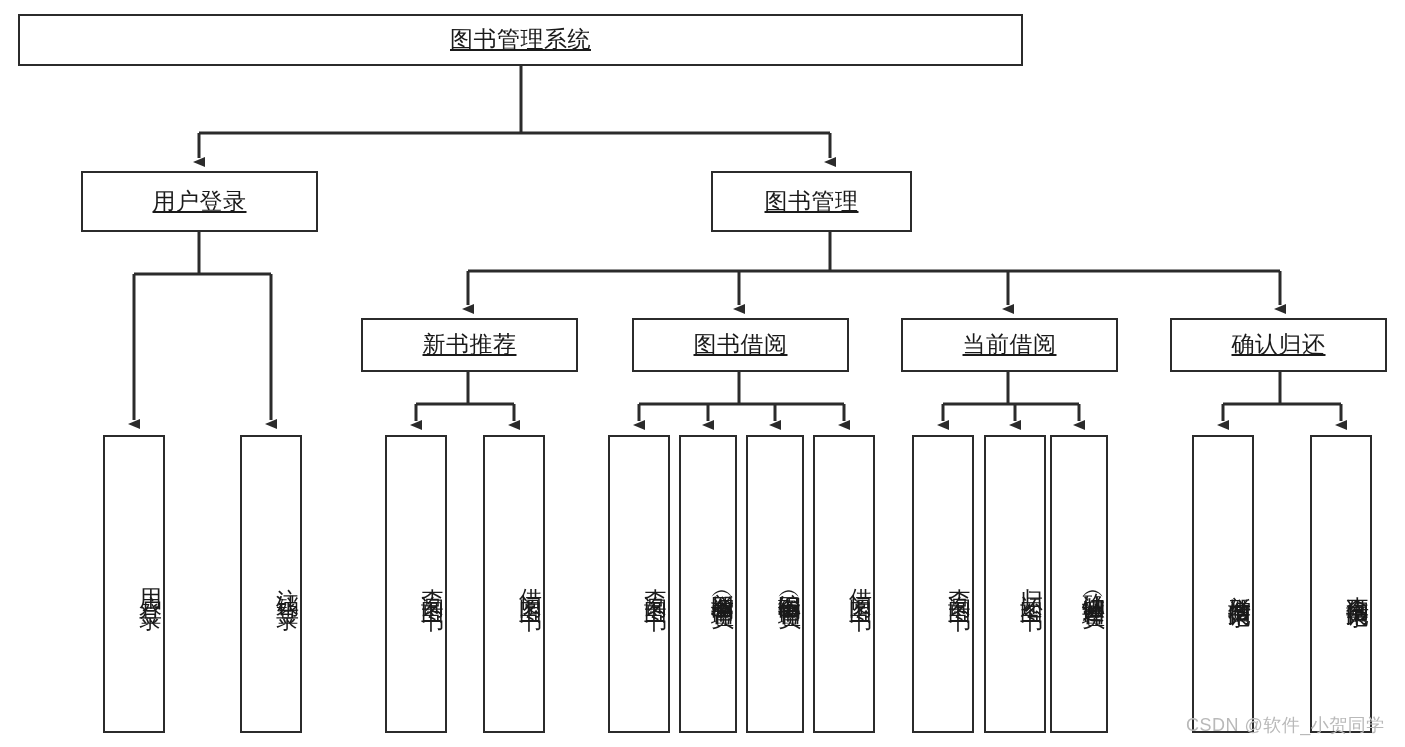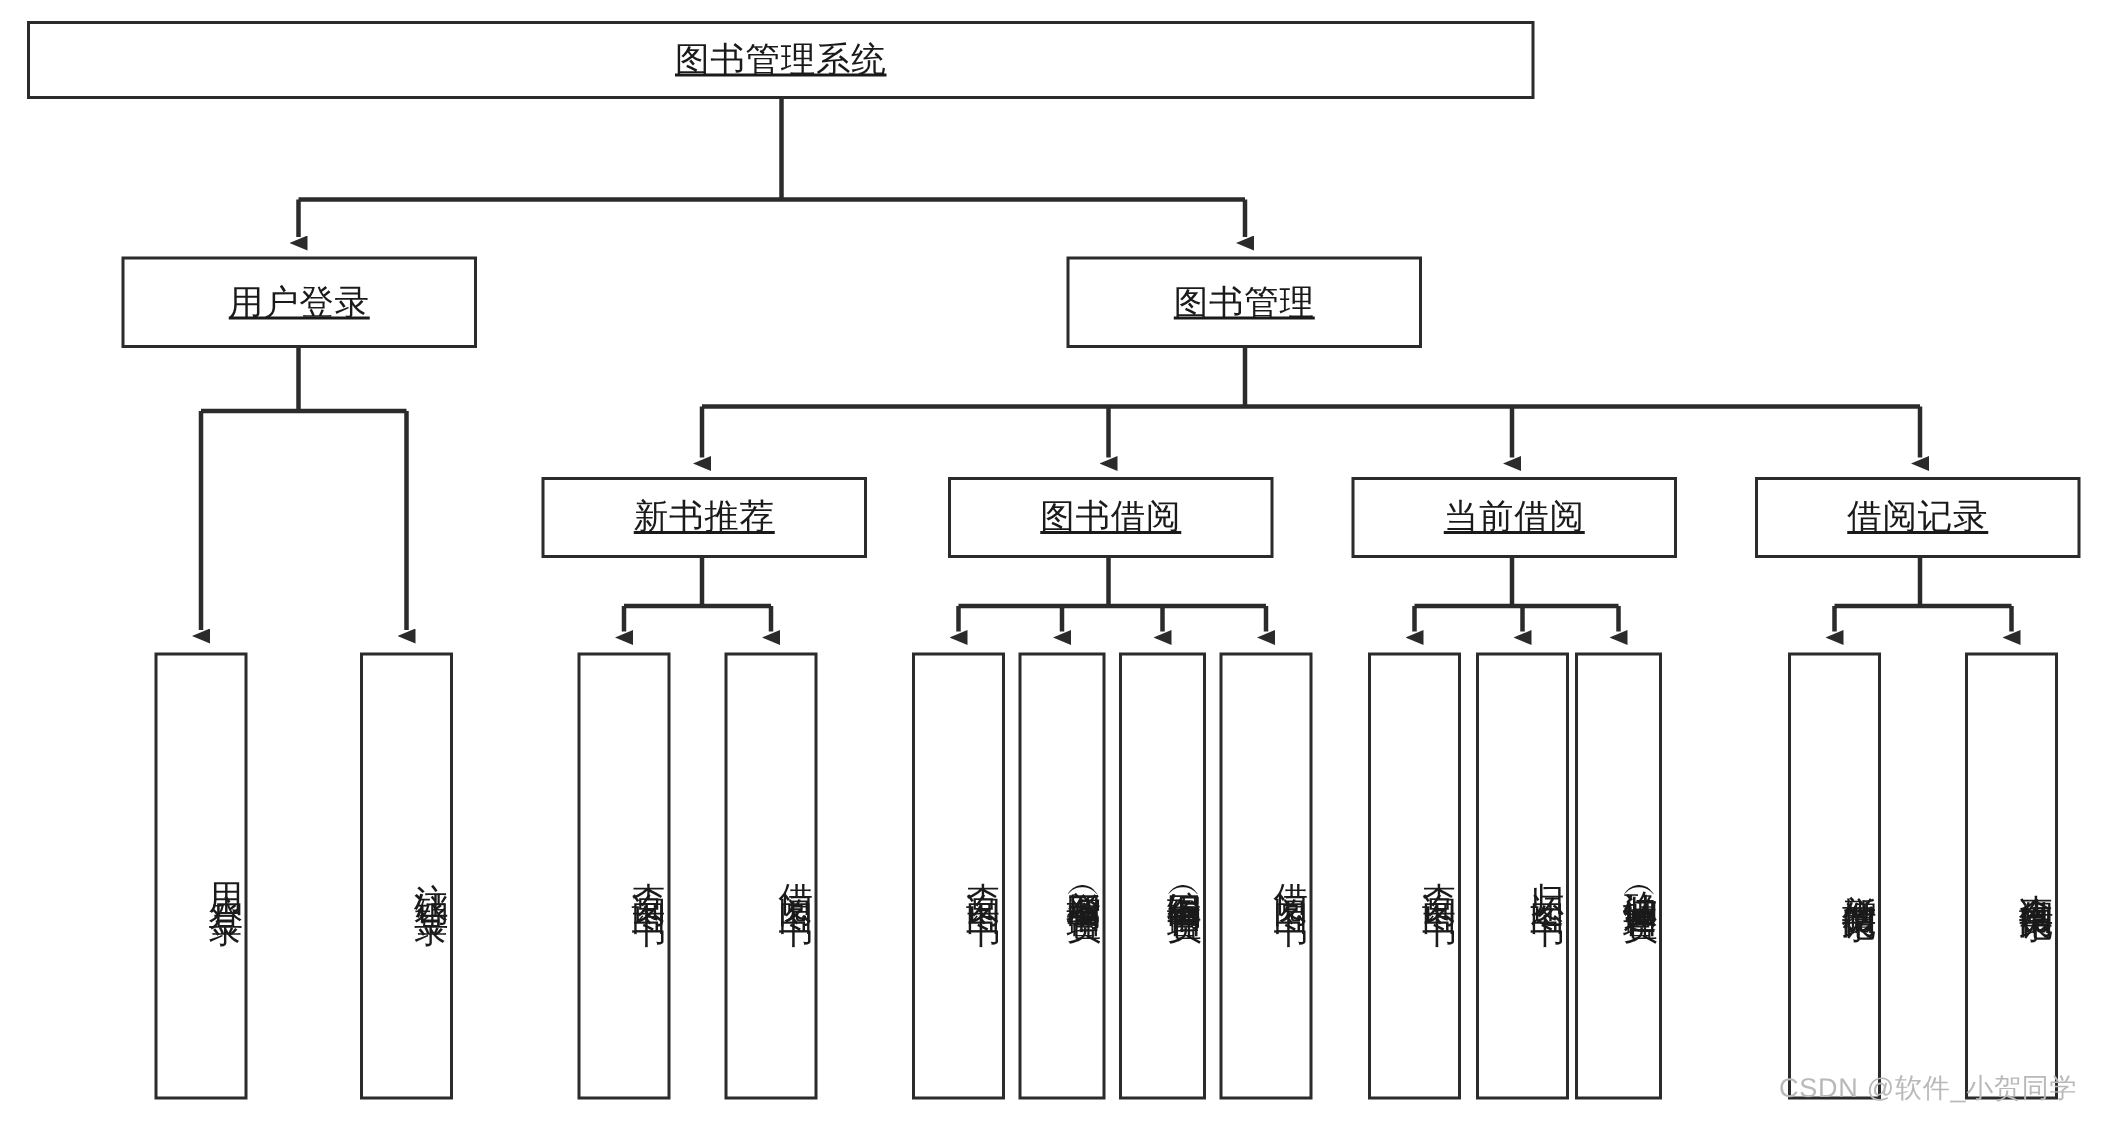--- a/index.html
+++ b/index.html
@@ -127,34 +127,34 @@
     </g>
   </svg>
 
   <div id="nodes">
       <div class="node h" style="left: 18px; top: 14px; width: 1005px; height: 52px;">
         <span class="node-label">图书管理系统</span>
       </div>
       <div class="node h" style="left: 81px; top: 171px; width: 237px; height: 61px;">
         <span class="node-label">用户登录</span>
       </div>
-      <div class="node h" style="left: 711px; top: 171px; width: 237px; height: 61px;">
+      <div class="node h" style="left: 711px; top: 171px; width: 201px; height: 61px;">
         <span class="node-label">图书管理</span>
       </div>
       <div class="node h" style="left: 361px; top: 318px; width: 217px; height: 54px;">
         <span class="node-label">新书推荐</span>
       </div>
       <div class="node h" style="left: 632px; top: 318px; width: 217px; height: 54px;">
         <span class="node-label">图书借阅</span>
       </div>
       <div class="node h" style="left: 901px; top: 318px; width: 217px; height: 54px; justify-content: center;">
         <span class="node-label">当前借阅</span>
       </div>
       <div class="node h" style="left: 1170px; top: 318px; width: 217px; height: 54px;">
-        <span class="node-label">借阅记录</span>
+        <span class="node-label">确认归还</span>
       </div>
       <div class="node v" style="left: 103px; top: 435px; width: 62px; height: 298px;">
         <span class="node-label">用户登录</span>
       </div>
       <div class="node v" style="left: 240px; top: 435px; width: 62px; height: 298px;">
         <span class="node-label">注销登录</span>
       </div>
       <div class="node v" style="left: 385px; top: 435px; width: 62px; height: 298px;">
         <span class="node-label">查询图书</span>
       </div>

